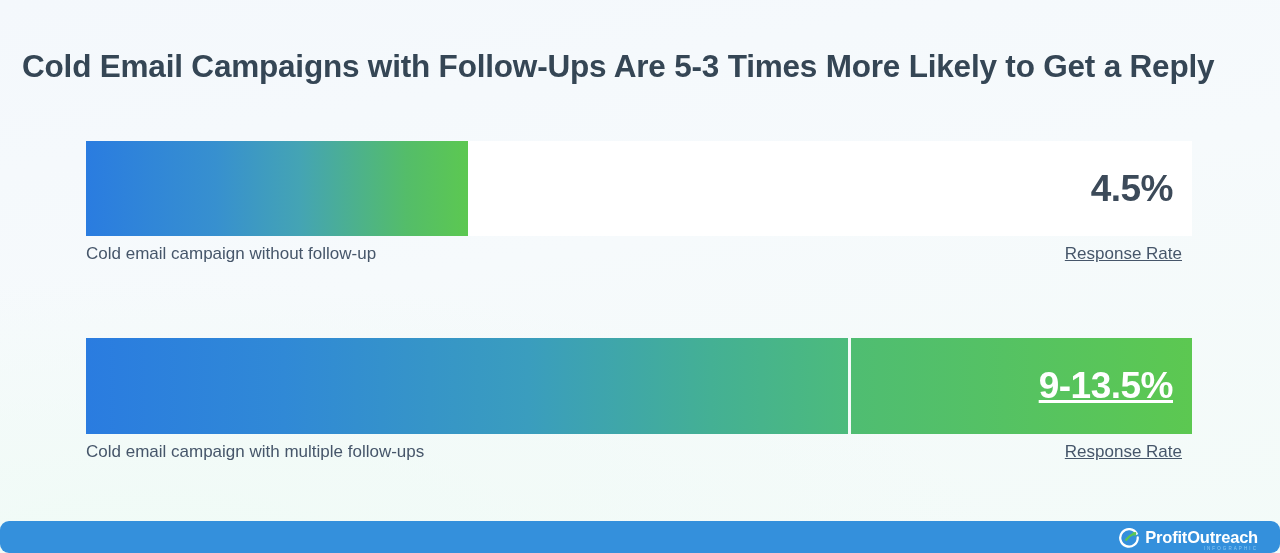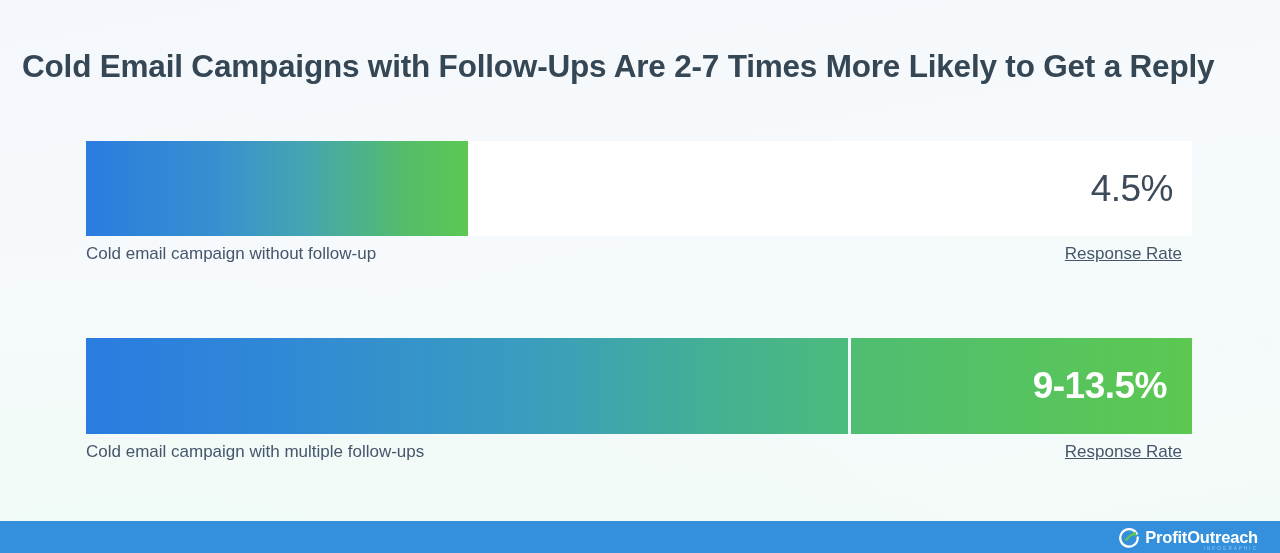--- a/index.html
+++ b/index.html
@@ -63,40 +63,41 @@
   .fill-main {
     background:linear-gradient(90deg,#2a7ce0 0%,#3790cf 34%,#44a4b4 56%,#54bd69 84%,#5cc851 100%);
   }
 
   
   .val-dark {
     flex:1 1 auto;
     display:flex; align-items:center; justify-content:flex-end;
     padding-right:19px;
     font-size:37px;
-    font-weight:normal;
+    font-weight:bold;
     color:#3c4a59;
     letter-spacing:-0.5px;
   }
 
   
   .seg-a {
     background:linear-gradient(90deg,#2a7ce0 0%,#3089d6 26%,#3a9dbe 58%,#44b094 82%,#4cbb7c 100%);
   }
   .gapcol { width:3px; height:100%; background:transparent; flex:0 0 3px; }
   .seg-b {
     background:linear-gradient(90deg,#4fbd72 0%,#55c263 45%,#5cc851 100%);
     display:flex; align-items:center; justify-content:flex-end;
   }
   .val-light {
-    padding-right:25px;
+    padding-right:19px;
     font-size:37px;
     font-weight:bold;
     color:#ffffff;
     letter-spacing:-0.5px;
+    text-decoration:underline;
   }
 
   .captions {
     position:relative;
     margin-top:6px;
     height:24px;
     display:flex;
     align-items:center;
     justify-content:space-between;
     font-size:17px;
@@ -105,20 +106,21 @@
     gap:8px;
   }
   .cap-right { padding-right:10px;text-decoration:underline; }
 
   
   #footer {
     position:absolute;
     left:0; top:521px;
     width:1280px; height:32px;
     background:#3490dc;
+    border-radius:9px;
   }
   #logo {
     position:absolute;
     right:22px; top:0;
     height:32px;
     display:flex;
     align-items:center;
     gap:5px;
   }
   #logo-mark {
@@ -139,21 +141,21 @@
     font-size:4.5px;
     letter-spacing:2.1px;
     color:#8ec9f2;
     text-align:right;
     white-space:nowrap;
   }
 </style>
 </head>
 <body>
 
-<div id="title">Cold Email Campaigns with Follow-Ups Are 2-7 Times More Likely to Get a Reply</div>
+<div id="title">Cold Email Campaigns with Follow-Ups Are 5-3 Times More Likely to Get a Reply</div>
 
 <div id="plot">
 
   <div class="row r0">
     <div class="track">
       <div class="seg fill-main" style="width:34.5%"></div>
       <div class="val-dark">4.5%</div>
     </div>
     <div class="captions">
       <span>Cold email campaign without follow-up</span>

